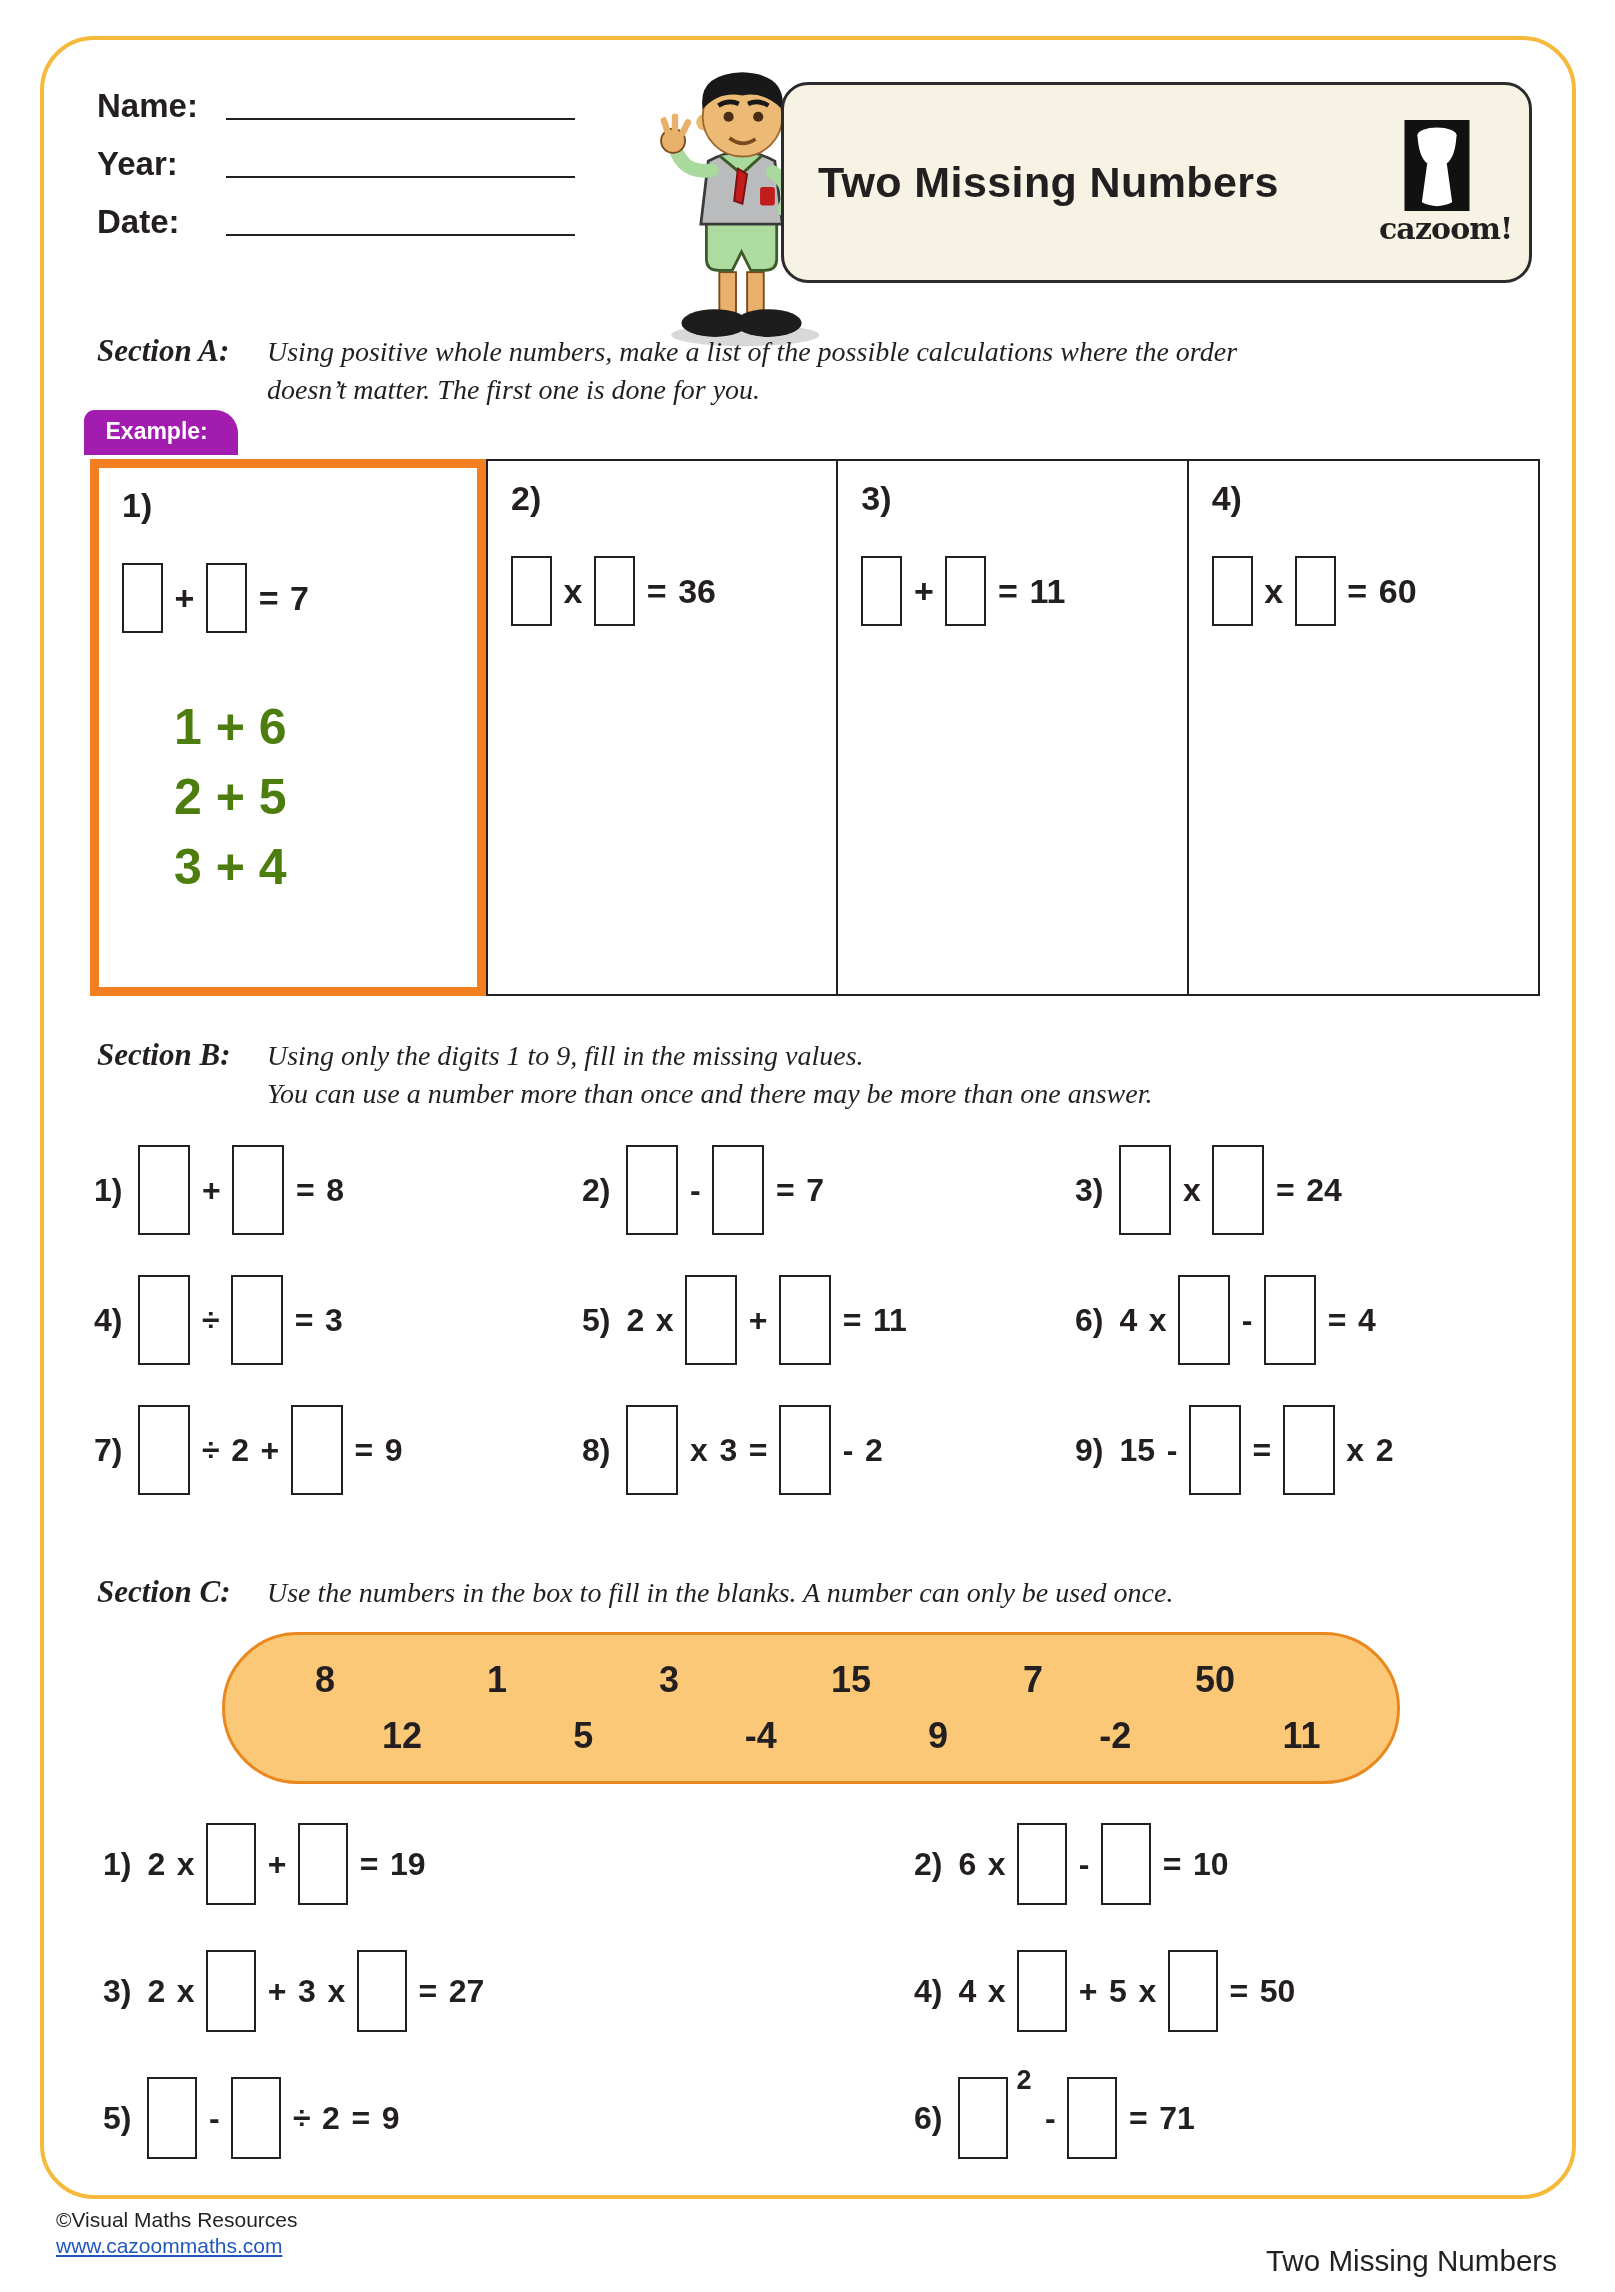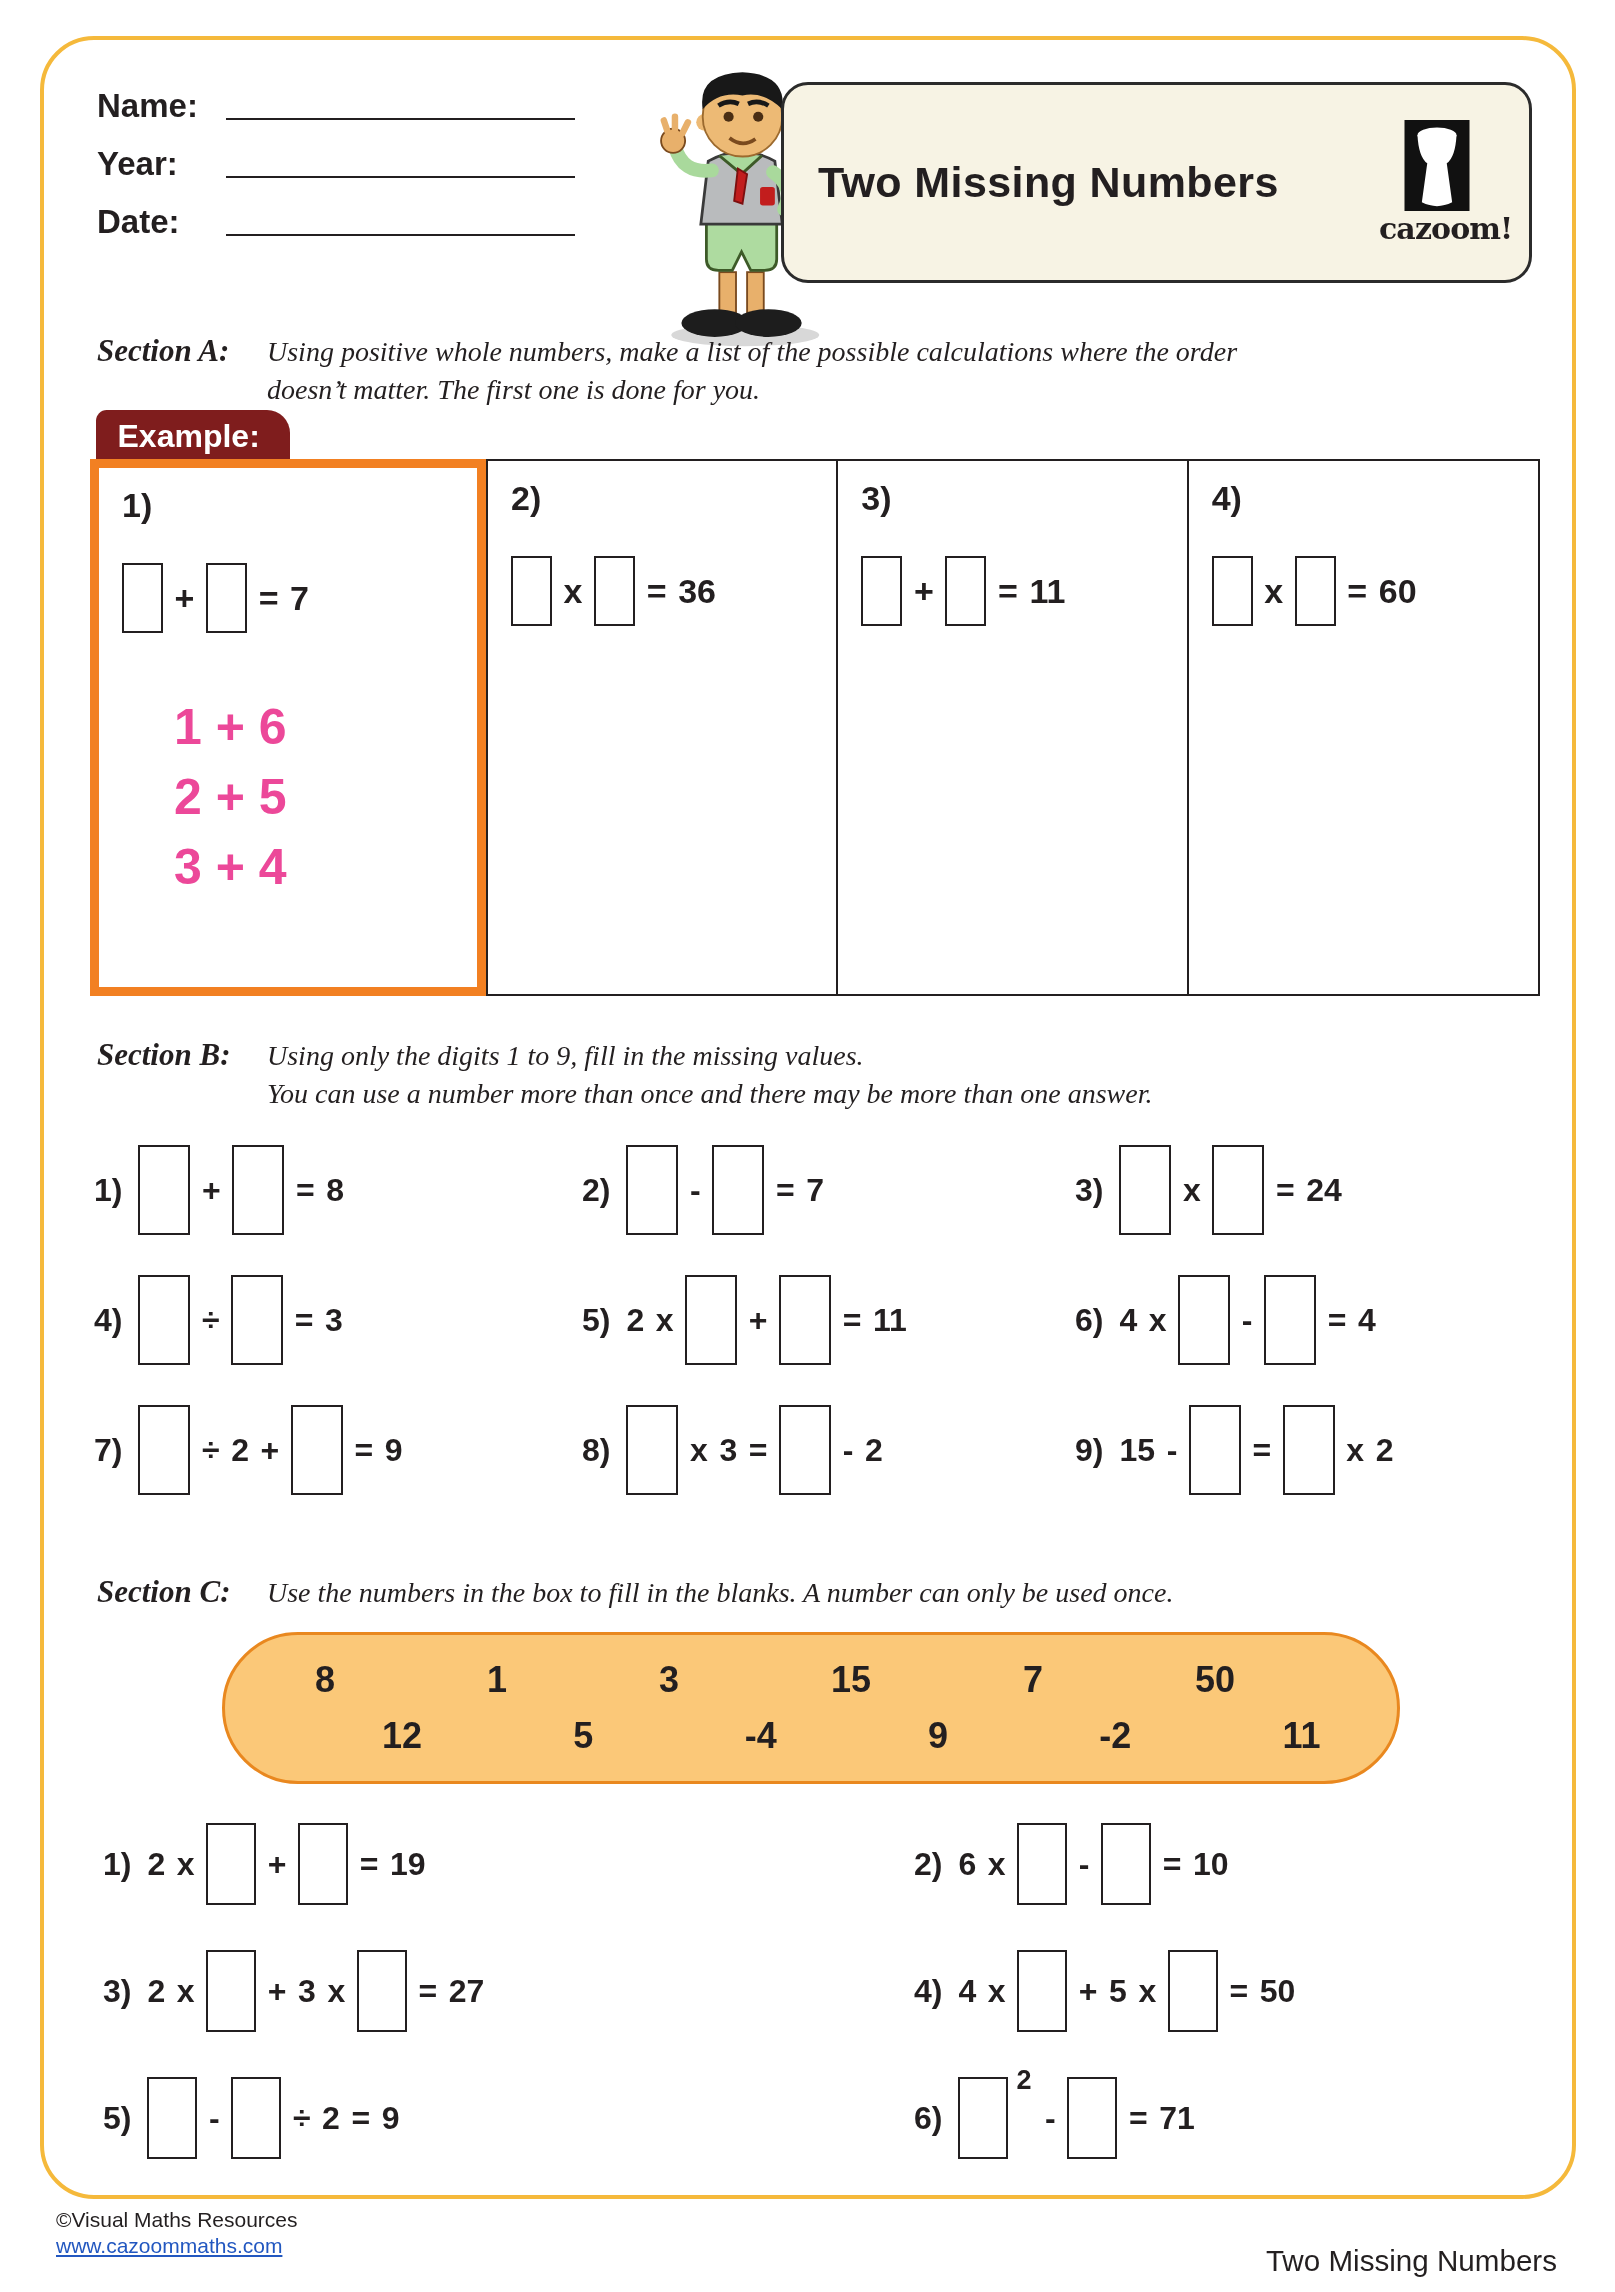--- a/index.html
+++ b/index.html
@@ -28,35 +28,35 @@
   .logo-rect{width:66px;height:91px;margin:0 auto;display:block;}
   .logo-text{font-family:"DejaVu Serif",serif;font-weight:bold;font-size:30px;
              letter-spacing:-0.9px;margin-top:0px;}
 
   
   .sec-head{position:absolute;left:97px;display:flex;font-family:"Liberation Serif",serif;}
   .sec-label{font-weight:bold;font-style:italic;font-size:31px;width:136px;flex:none;margin-right:34px;}
   .sec-text{font-style:italic;font-size:28px;line-height:1.35;}
 
   
-  .example-tab{position:absolute;left:96px;top:410px;background:#7f1d1d;color:#fff;
-               font-weight:bold;font-size:32px;padding:8px 30px 9.9px 21.5px;
+  .example-tab{position:absolute;left:84px;top:410px;background:#a21caf;color:#fff;
+               font-weight:bold;font-size:23px;padding:8px 30px 9.9px 21.5px;
                border-radius:10.7px 23px 0 0;}
 
   
   .grid-a{position:absolute;left:90px;top:459px;display:flex;height:537px;}
   .cell{box-sizing:border-box;padding:18px 23px;background:#fff;}
   .cell-example{width:396px;border:9px solid #F28022;position:relative;z-index:1;}
   .cell-a{width:353px;border:2.7px solid #231f20;}
   .cell-a + .cell-a{margin-left:-2.7px;}
   .cellnum{font-size:34px;font-weight:bold;}
   .eq-a{display:inline-flex;align-items:center;gap:14.3px;margin-top:38px;}
   .grid-a .mbox{width:41px;height:70px;}
   .answers{margin-top:56px;padding-left:52px;}
-  .answer-line{font-size:50px;font-weight:bold;color:#ec4899;line-height:1.4;}
+  .answer-line{font-size:50px;font-weight:bold;color:#4d7c0f;line-height:1.4;}
 
   
   .tok{font-size:34px;font-weight:bold;white-space:nowrap;}
   .mbox{position:relative;box-sizing:border-box;border:2.7px solid #231f20;background:#fff;flex:none;display:inline-block;}
   .mbox.has-sup{margin-right:25px;}
   .sup{position:absolute;top:-14.3px;right:-25px;font-size:27px;font-weight:bold;color:#231f20;}
   .problem{display:flex;align-items:center;}
   .pnum{font-size:32px;font-weight:bold;margin-right:16px;}
   .ptokens{display:inline-flex;align-items:center;gap:11.6px;}
 

